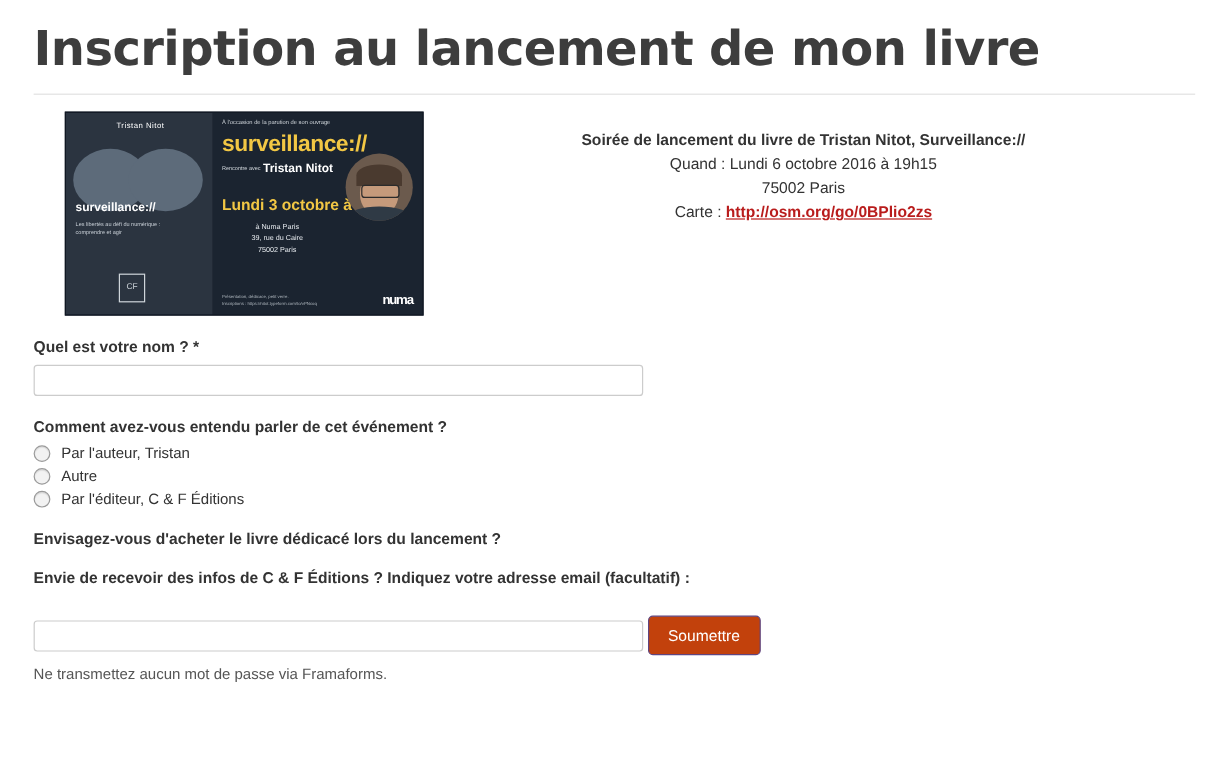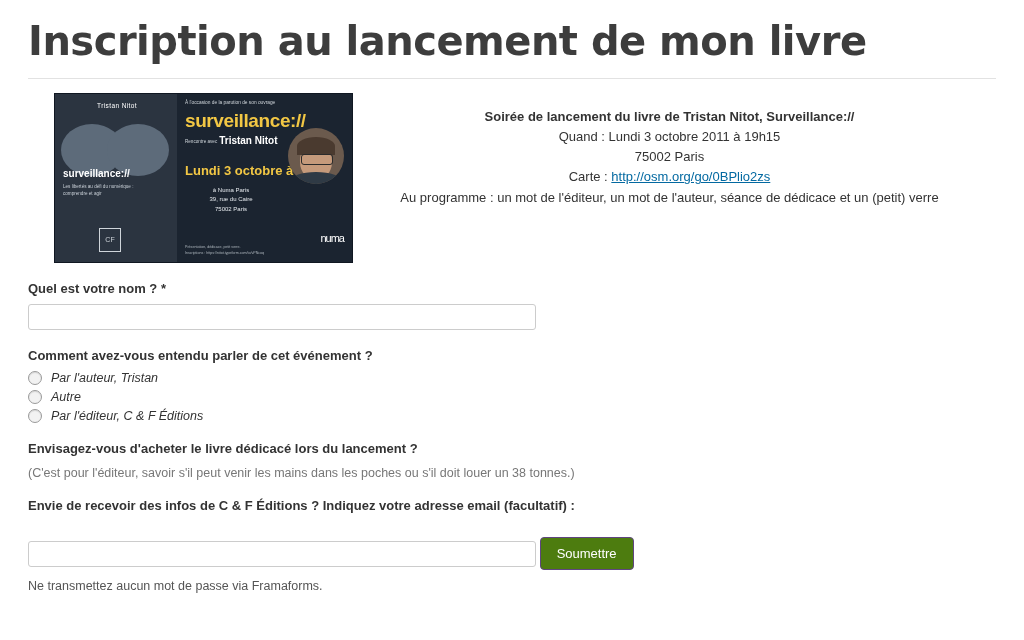--- a/index.html
+++ b/index.html
@@ -156,24 +156,24 @@
     position: absolute;
     left: 8px;
     bottom: 6px;
     color: #aeb6bd;
     font-size: 3.6px;
     line-height: 1.5;
   }
   .pr-brand {
     position: absolute;
     right: 8px;
-    bottom: 18px;
+    bottom: 6px;
     color: #ffffff;
     font-size: 11px;
-    font-weight: normal;
+    font-weight: bold;
     letter-spacing: -1px;
   }
   .portrait {
     position: absolute;
     right: 8px;
     top: 34px;
     width: 56px;
     height: 56px;
     border-radius: 50%;
     background: #6b5a4d;
@@ -219,22 +219,23 @@
     flex: 1;
     text-align: center;
     font-size: 13px;
     line-height: 1.55;
     color: #333333;
     padding-top: 14px;
     padding-right: 10px;
   }
   .event-info .bold { font-weight: bold; }
   .event-info a {
-    color: #0369a1;
+    color: #b91c1c;
     text-decoration: underline;
+    font-weight: bold;
   }
   .q-label {
     font-weight: bold;
     font-size: 13px;
     color: #333333;
     margin: 18px 0 8px 0;
   }
   .text-input {
     width: 508px;
     height: 26px;
@@ -245,21 +246,20 @@
     padding: 4px 8px;
     font-family: "Liberation Sans", sans-serif;
     font-size: 13px;
     color: #333333;
     outline: none;
   }
   .radio-row, .check-row {
     display: flex;
     align-items: flex-start;
     margin: 5px 0;
-    font-style: italic;
   }
   .radio-dot {
     width: 12px;
     height: 12px;
     border-radius: 50%;
     border: 1px solid #9a9a9a;
     background: #f2f2f2;
     margin-right: 9px;
     flex: 0 0 auto;
     box-shadow: inset 0 1px 1px rgba(0,0,0,.12);
@@ -277,21 +277,21 @@
     font-size: 12.5px;
     color: #333333;
   }
   .helper {
     font-size: 12.5px;
     color: #777777;
     margin: 10px 0 0 0;
   }
   .submit-btn {
     margin-top: 16px;
-    background: #4d7c0f;
+    background: #c2410c;
     color: #ffffff;
     border: 1px solid #5f4580;
     border-radius: 4px;
     padding: 8px 16px;
     font-size: 13px;
     font-family: "Liberation Sans", sans-serif;
     cursor: pointer;
   }
   .footnote {
     font-size: 12.5px;
@@ -339,26 +339,25 @@
               <div class="hair"></div>
               <div class="glasses"></div>
               <div class="shoulders"></div>
             </div>
           </div>
         </div>
       </div>
 
       <div class="event-info">
         <div class="bold">Soirée de lancement du livre de Tristan Nitot, Surveillance://</div>
-        <div>Quand : Lundi 3 octobre 2011 à 19h15</div>
+        <div>Quand : Lundi 6 octobre 2016 à 19h15</div>
         <div>75002 Paris</div>
         <div>
           <span>Carte : </span><a href="#">http://osm.org/go/0BPlio2zs</a>
         </div>
-        <div>Au programme : un mot de l'éditeur, un mot de l'auteur, séance de dédicace et un (petit) verre</div>
       </div>
 
     </div>
 
     <div class="q-label">Quel est votre nom ? *</div>
     <input class="text-input" type="text" value="" placeholder="" style="">
 
     <div class="q-label">Comment avez-vous entendu parler de cet événement ?</div>
 
     <div class="radio-row">
@@ -368,21 +367,20 @@
     <div class="radio-row">
       <span class="radio-dot"></span>
       <span class="opt-label">Autre</span>
     </div>
     <div class="radio-row">
       <span class="radio-dot"></span>
       <span class="opt-label">Par l'éditeur, C &amp; F Éditions</span>
     </div>
 
     <div class="q-label">Envisagez-vous d'acheter le livre dédicacé lors du lancement ?</div>
-    <div class="helper">(C'est pour l'éditeur, savoir s'il peut venir les mains dans les poches ou s'il doit louer un 38 tonnes.)</div>
 
     <div class="q-label">Envie de recevoir des infos de C &amp; F Éditions ? Indiquez votre adresse email (facultatif) :</div>
     <input class="text-input" type="text" value="" placeholder="" style="">
 
     <button class="submit-btn">Soumettre</button>
 
     <div class="footnote">Ne transmettez aucun mot de passe via Framaforms.</div>
 
   </div>
 </div>

